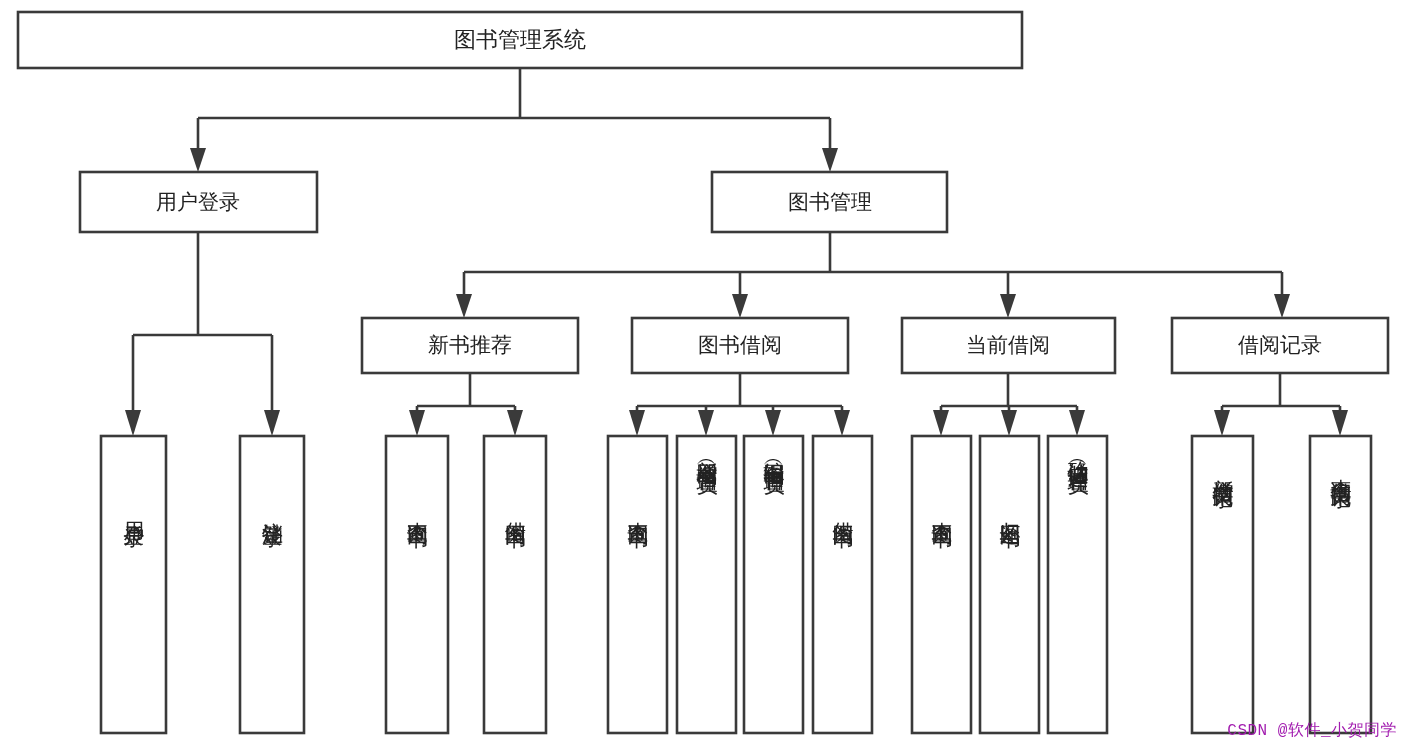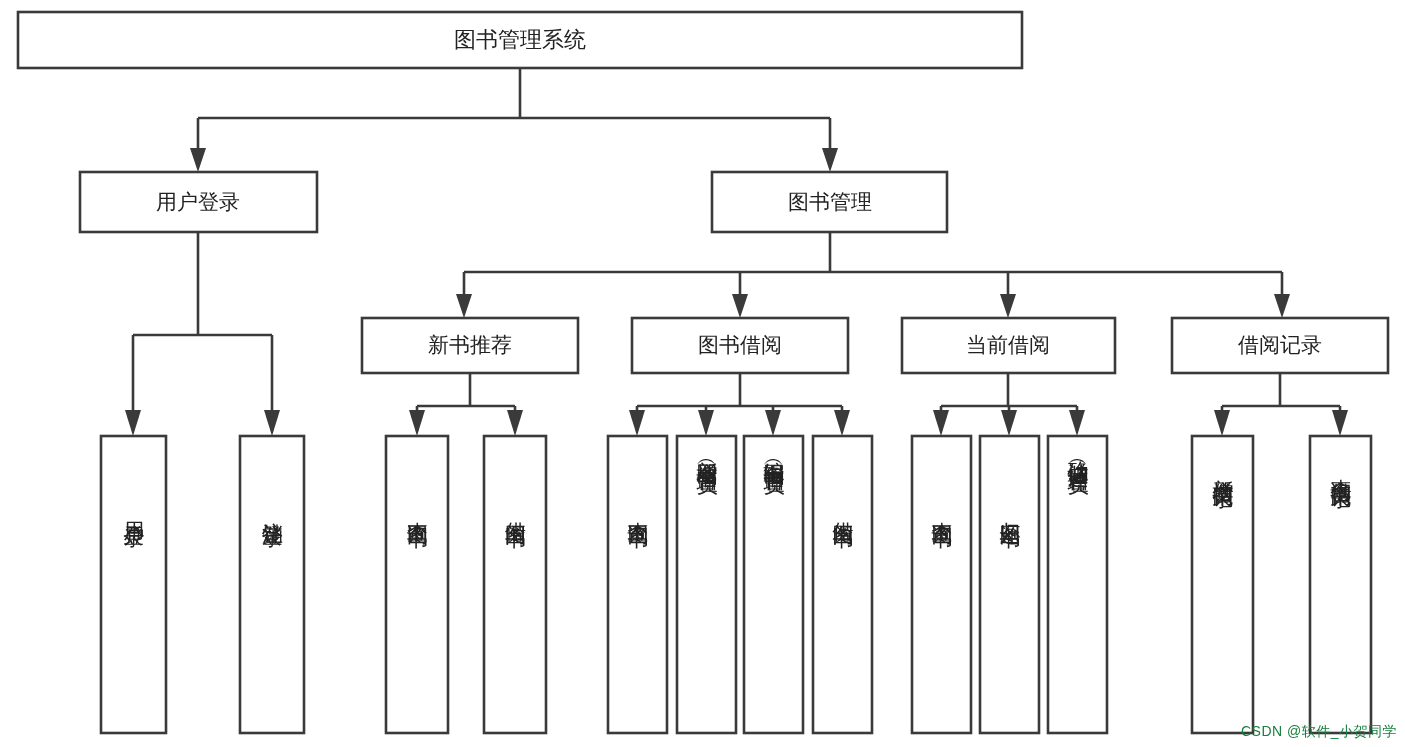--- a/index.html
+++ b/index.html
@@ -71,23 +71,23 @@
     font-size: 21px;
     line-height: 1;
     letter-spacing: 2px;
     color: #222222;
     white-space: nowrap;
   }
   .watermark {
     position: absolute;
     right: 8px;
     bottom: 6px;
-    font-family: Liberation Sans, sans-serif;
-    font-size: 14px;
-    color: #15803d;
+    font-family: Liberation Mono, monospace;
+    font-size: 16px;
+    color: #a21caf;
     letter-spacing: 0.5px;
     white-space: nowrap;
   }
 </style>
 </head>
 <body>
 
 <div id="diagram-root">
 
   <svg class="flow" viewBox="0 0 1405 747">

